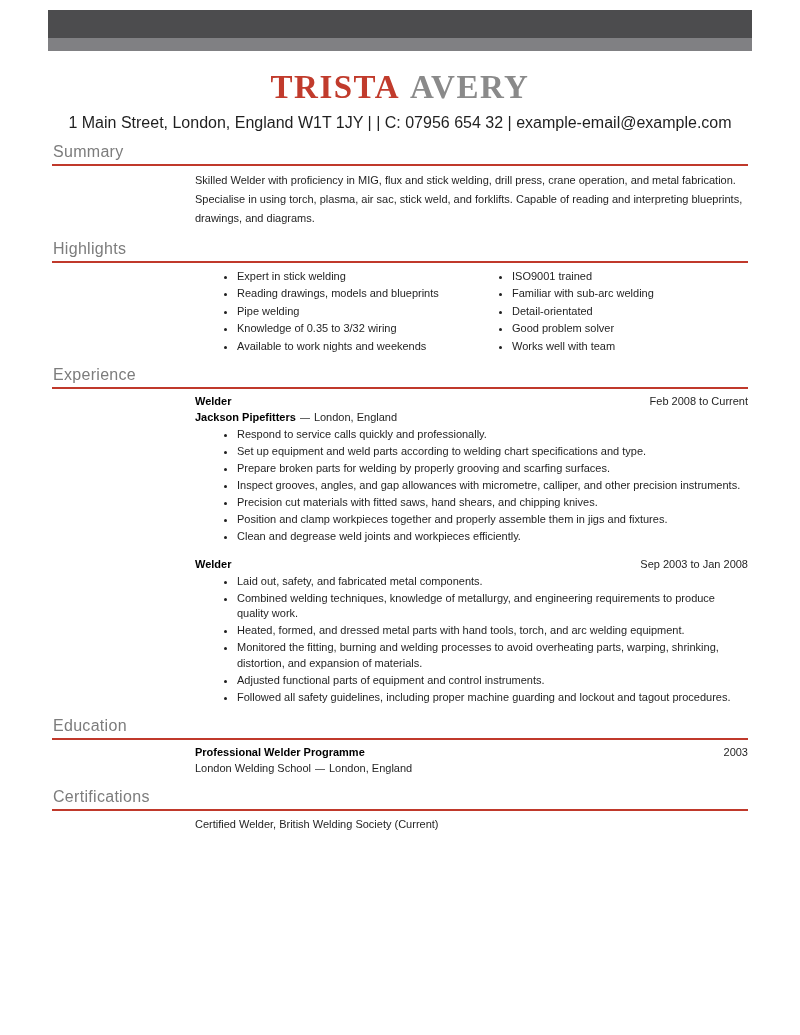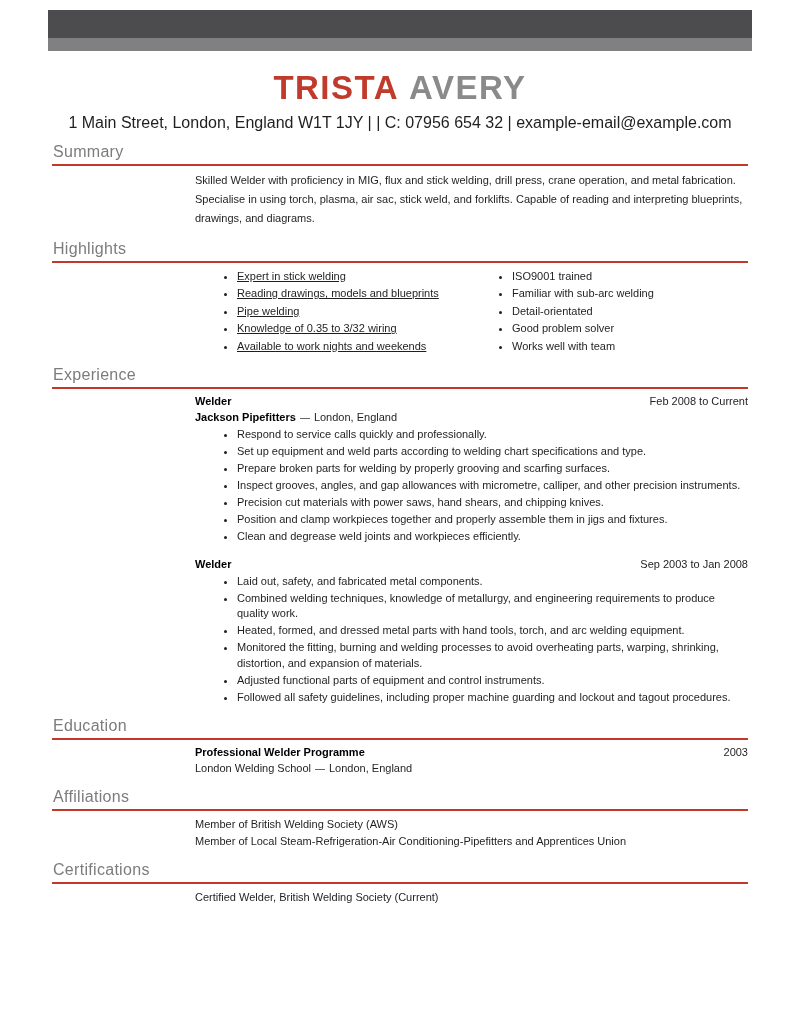--- a/index.html
+++ b/index.html
@@ -6,36 +6,36 @@
   html, body { background: #ffffff; }
   body { font-family: "Liberation Sans", sans-serif; color: #1f1f1f; }
   .page { width: 800px; height: 1035px; background: #ffffff; overflow: hidden; }
 
   
   .topbars { margin: 10px 48px 0 48px; }
   .bar-dark  { height: 28px; background: #4c4c4e; }
   .bar-light { height: 13px; background: #808083; }
 
   
-  .name { text-align: center; margin-top: 18px; font-size: 33px; font-weight: bold; letter-spacing: 1.5px; line-height: 1.15; }
+  .name { text-align: center; margin-top: 18px; font-size: 33px; font-weight: bold; letter-spacing: 1.5px; line-height: 1.15; font-family: Liberation Serif, serif; }
   .name .first { color: #c13b2c; margin-right: 10px; }
   .name .last  { color: #8a8a8a; }
   .contact { text-align: center; margin-top: 7px; font-size: 16px; color: #1f1f1f; }
 
   
   .section { margin: 0 52px; }
   .section-title { margin: 11px 0 3px 1px; font-size: 16px; color: #7c7c7c; font-weight: normal; letter-spacing: 0.3px; }
   .rule { border-top: 2px solid #c0392b; height: 0; }
   .body-indent { margin-left: 143px; padding-top: 5px; font-size: 11px; }
 
   .summary-text { line-height: 1.75; }
 
   
   .cols { display: flex; }
-  .col-left { width: 296px; text-decoration: underline; }
+  .col-left { width: 296px; }
   .col-right { flex: 1; }
   ul.hl-list { list-style: disc; margin: 0; padding-left: 42px; }
   .col-right ul.hl-list, ul.hl-list.right { padding-left: 21px; }
   ul.hl-list li { line-height: 1.5; margin-bottom: 1px; }
 
   
   .job { margin-bottom: 12px; }
   .job:last-child { margin-bottom: 0; }
   .job-head, .edu-head { display: flex; justify-content: space-between; align-items: baseline; line-height: 1.45; }
   .bold { font-weight: bold; color: #000; }
@@ -105,21 +105,21 @@
           <span class="dates">Feb 2008 to Current</span>
         </div>
         <div class="job-sub">
           <span class="bold">Jackson Pipefitters</span><span class="dash">—</span><span>London, England</span>
         </div>
         <ul class="bullets">
           <li>Respond to service calls quickly and professionally.</li>
           <li>Set up equipment and weld parts according to welding chart specifications and type.</li>
           <li>Prepare broken parts for welding by properly grooving and scarfing surfaces.</li>
           <li>Inspect grooves, angles, and gap allowances with micrometre, calliper, and other precision instruments.</li>
-          <li>Precision cut materials with power saws, hand shears, and chipping knives.</li>
+          <li>Precision cut materials with fitted saws, hand shears, and chipping knives.</li>
           <li>Position and clamp workpieces together and properly assemble them in jigs and fixtures.</li>
           <li>Clean and degrease weld joints and workpieces efficiently.</li>
         </ul>
       </div>
 
       <div class="job">
         <div class="job-head">
           <span class="bold">Welder</span>
           <span class="dates">Sep 2003 to Jan 2008</span>
         </div>
@@ -143,28 +143,20 @@
       <div class="edu-head">
         <span class="bold">Professional Welder Programme</span>
         <span class="dates">2003</span>
       </div>
       <div class="edu-sub">
         <span>London Welding School</span><span class="dash">—</span><span>London, England</span>
       </div>
     </div>
   </div>
 
-  <div class="section">
-    <div class="section-title">Affiliations</div>
-    <div class="rule"></div>
-    <div class="body-indent">
-      <div class="plain-line">Member of British Welding Society (AWS)</div>
-      <div class="plain-line">Member of Local Steam-Refrigeration-Air Conditioning-Pipefitters and Apprentices Union</div>
-    </div>
-  </div>
 
   <div class="section">
     <div class="section-title">Certifications</div>
     <div class="rule"></div>
     <div class="body-indent">
       <div class="plain-line">Certified Welder, British Welding Society (Current)</div>
     </div>
   </div>
 
 </div>

